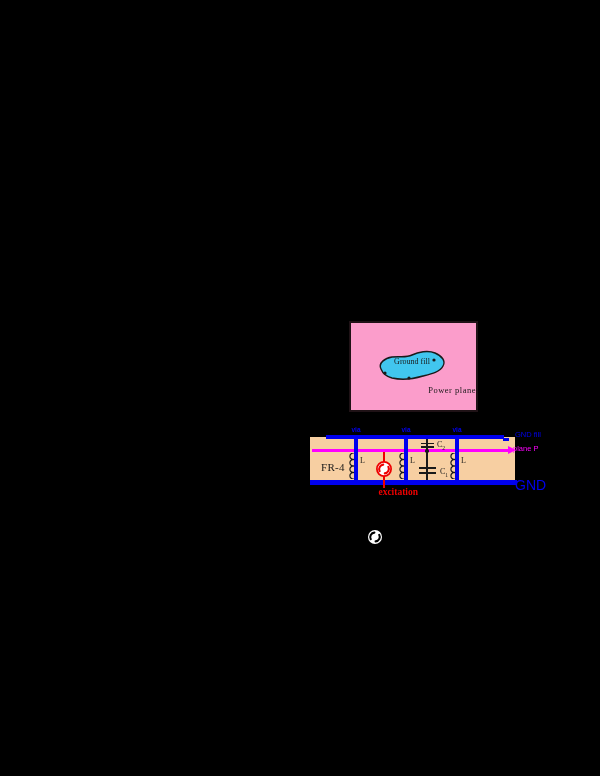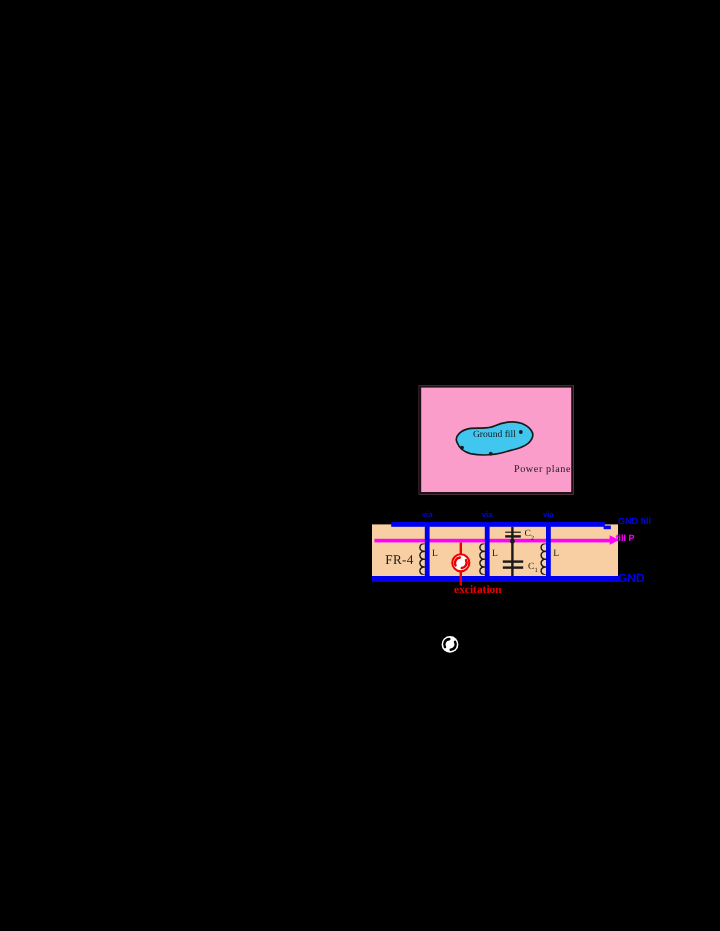--- a/index.html
+++ b/index.html
@@ -46,24 +46,24 @@
   .c1-plate-b{left:418.5px;top:471.8px;width:17px;height:1.8px;}
   .junction-dot{left:425.2px;top:449.3px;width:3.6px;height:3.6px;border-radius:50%;background:var(--ink-black,#1A1A1A);}
   .cap-label{color:var(--ink-black,#1A1A1A);font-size:8px;}
   .cap-label sub{font-size:5.5px;}
   .c2-label{left:437px;top:440px;} .c1-label{left:440px;top:467px;}
 
   .exc-line{left:383.4px;top:452px;width:1.6px;height:36px;background:var(--excitation-red,#EE0000);}
   .source-svg{left:375px;top:460px;}
   .excitation-label{left:350px;top:486.5px;width:68px;text-align:right;color:var(--excitation-red,#EE0000);font-size:9.5px;font-weight:bold;}
 
-  .layer-label{font-weight:bold;font-family:"Liberation Sans","DejaVu Sans",sans-serif;white-space:nowrap;}
+  .layer-label{font-weight:normal;font-family:"Liberation Sans","DejaVu Sans",sans-serif;white-space:nowrap;}
   .lbl-gndfill{left:515px;top:430px;font-size:7.5px;color:var(--conductor-blue,#0000EE);}
   .lbl-power{left:513px;top:444px;font-size:7.5px;color:var(--power-magenta,#FF00FF);}
-  .lbl-gnd{left:515px;top:477px;font-size:10px;color:var(--conductor-blue,#0000EE);}
+  .lbl-gnd{left:515px;top:477px;font-size:14px;color:var(--conductor-blue,#0000EE);}
 
   .rot-svg{left:367px;top:529px;}
 </style>
 </head>
 <body>
 
 <div class="page">
 
   <div class="abs topview">
     <svg class="abs blob-svg" width="80" height="40" viewBox="0 0 80 40">
@@ -119,21 +119,21 @@
 
   <div class="abs exc-line"></div>
   <svg class="abs source-svg" width="18" height="18" viewBox="0 0 18 18">
     <circle cx="9" cy="9" r="7.1" fill="#FFFFFF" stroke="var(--excitation-red,#EE0000)" stroke-width="1.8"></circle>
     <path d="M 4.6,11.2 A 4.6,4.6 0 0 1 8.2,4.6" fill="none" stroke="var(--excitation-red,#EE0000)" stroke-width="2.1" stroke-linecap="round"></path>
     <path d="M 13.4,6.8 A 4.6,4.6 0 0 1 9.8,13.4" fill="none" stroke="var(--excitation-red,#EE0000)" stroke-width="2.1" stroke-linecap="round"></path>
   </svg>
   <span class="abs excitation-label">excitation</span>
 
   <span class="abs layer-label lbl-gndfill">GND fill</span>
-  <span class="abs layer-label lbl-power">fill P</span>
+  <span class="abs layer-label lbl-power">plane P</span>
   <span class="abs layer-label lbl-gnd">GND</span>
 
   <svg class="abs rot-svg" width="16" height="16" viewBox="0 0 16 16">
     <circle cx="8" cy="8" r="7" fill="#FFFFFF"></circle>
     <path d="M 3.8,10.2 A 4.4,4.4 0 0 1 7.4,3.6" fill="none" stroke="#000000" stroke-width="2.1" stroke-linecap="round"></path>
     <path d="M 12.2,5.8 A 4.4,4.4 0 0 1 8.6,12.4" fill="none" stroke="#000000" stroke-width="2.1" stroke-linecap="round"></path>
   </svg>
 
 </div>
 

